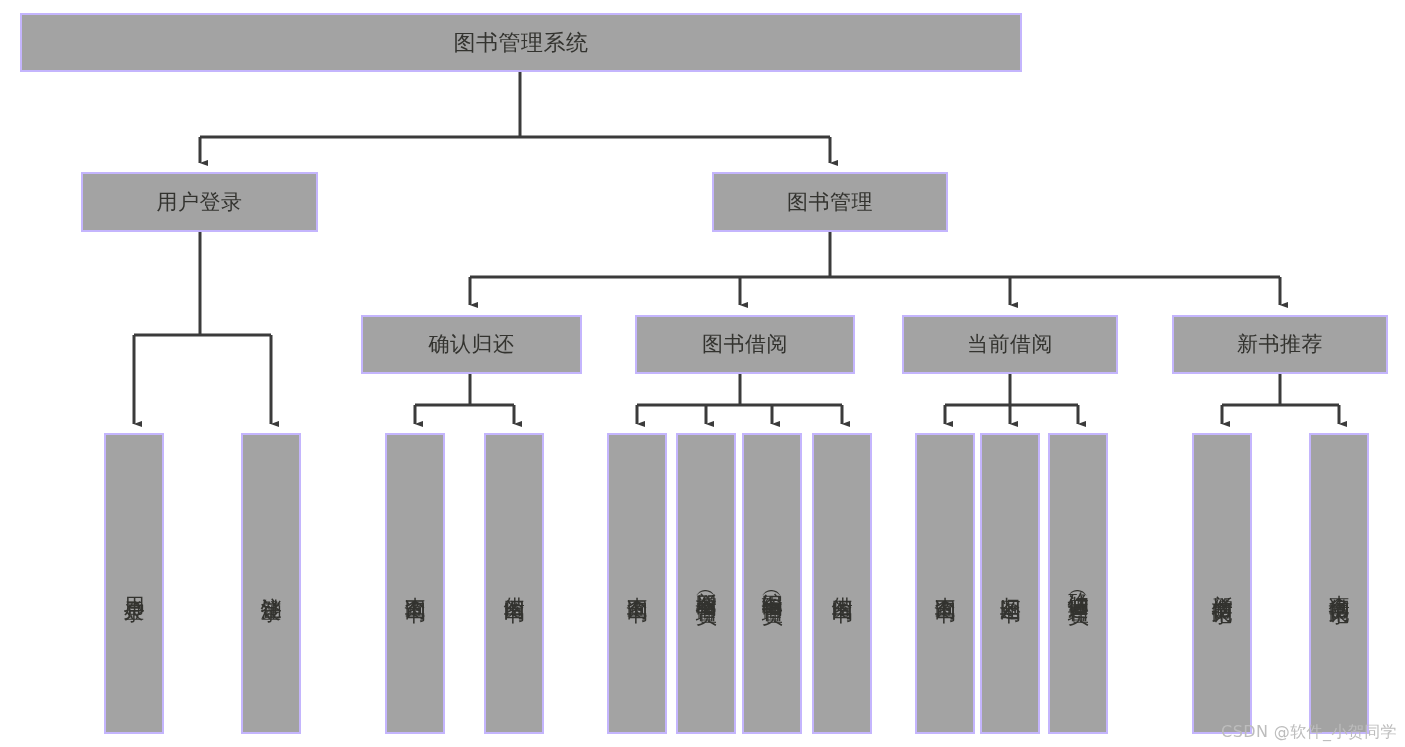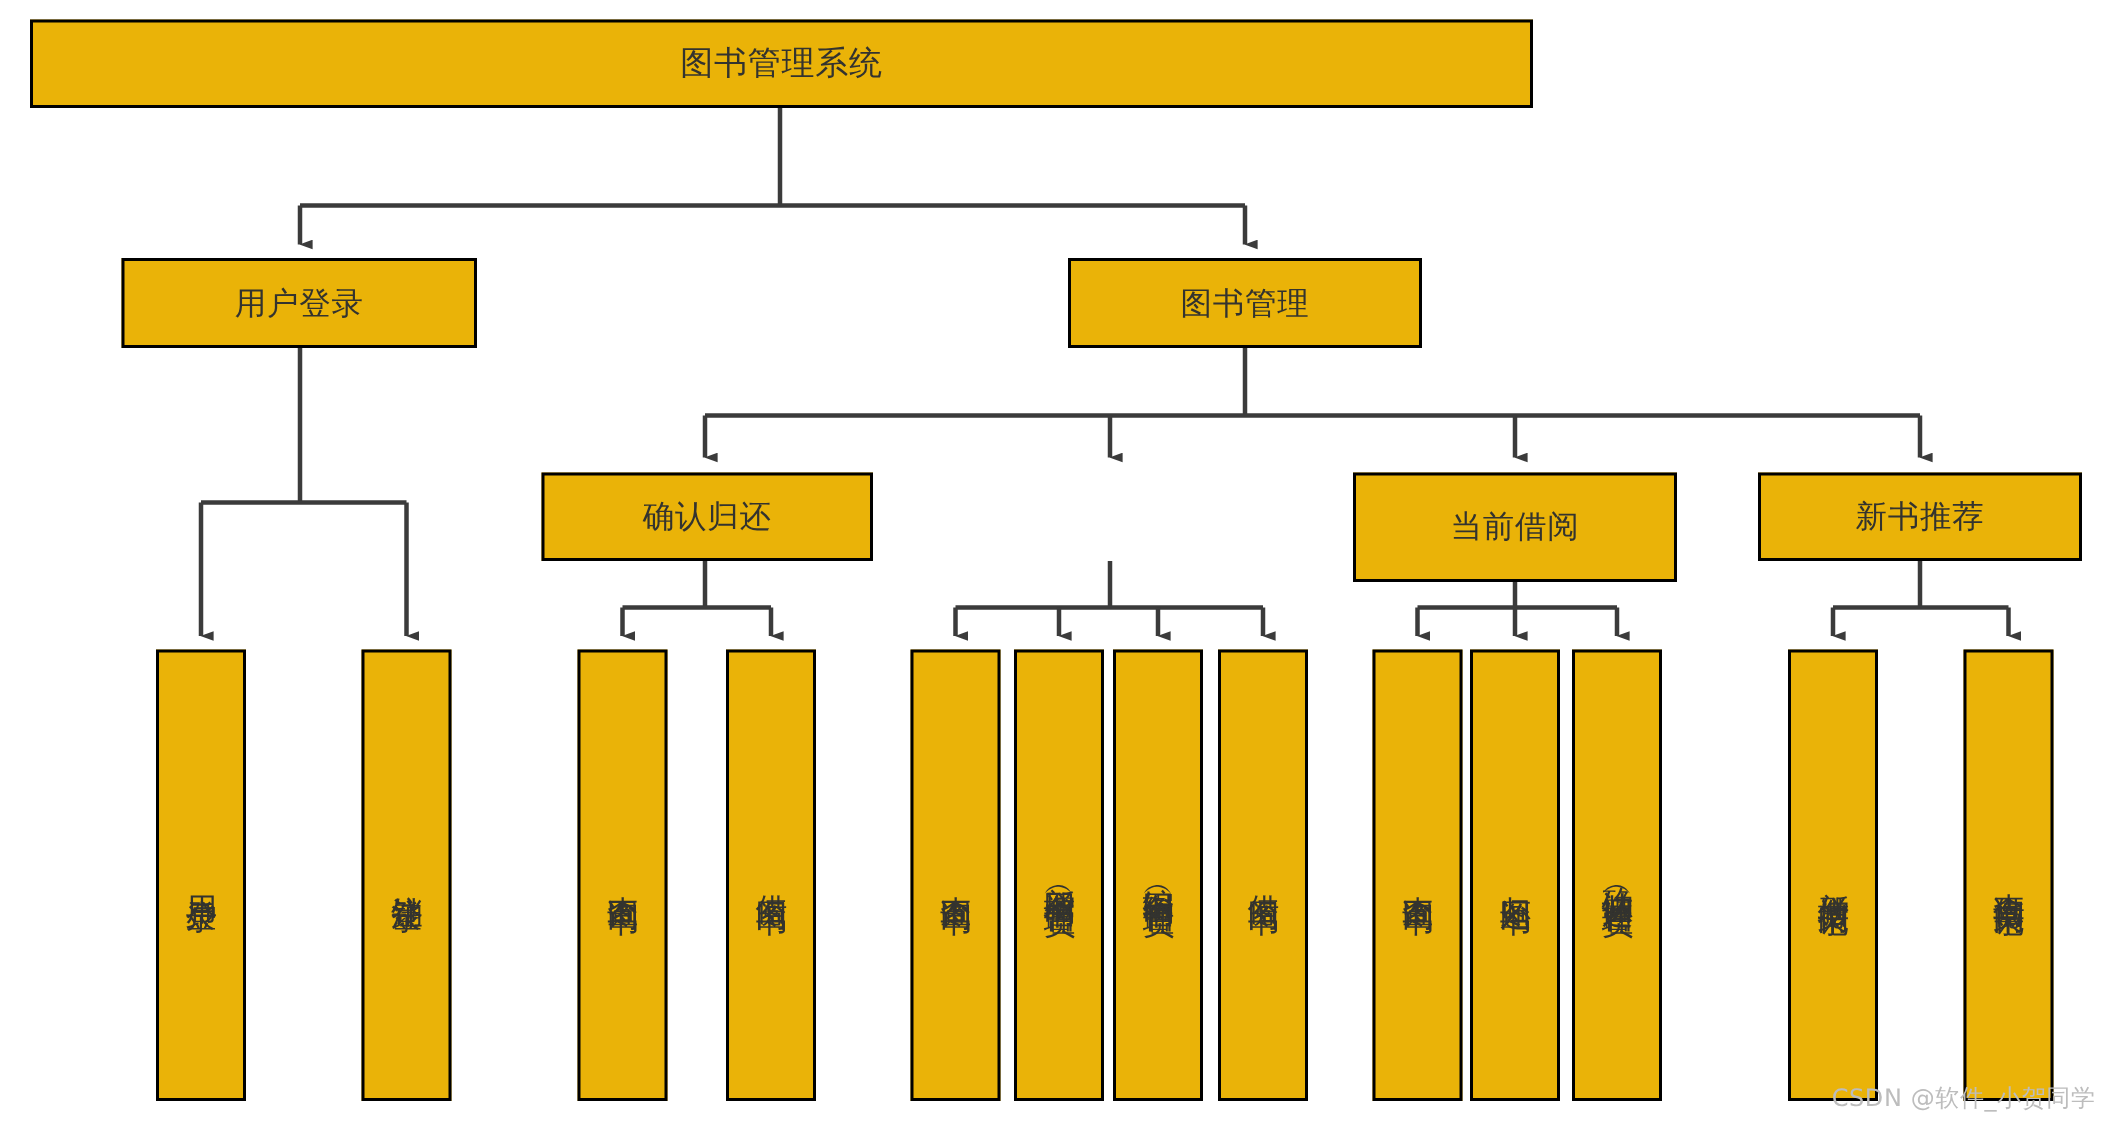--- a/index.html
+++ b/index.html
@@ -22,22 +22,22 @@
     position: absolute;
     left: 0;
     top: 0;
     width: 1405px;
     height: 747px;
     pointer-events: none;
   }
   .node {
     position: absolute;
     box-sizing: border-box;
-    background: #eab308;
-    border: 2px solid #000000;
+    background: #a3a3a3;
+    border: 2px solid #c4b5fd;
     display: flex;
     align-items: center;
     justify-content: center;
     color: #33332f;
   }
   .node .label {
     display: block;
     text-align: center;
     line-height: 1.18;
     white-space: nowrap;
@@ -137,21 +137,24 @@
   <div class="node h" style="left:81px; top:172px; width:237px; height:60px;">
     <span class="label">用户登录</span>
   </div>
   <div class="node h" style="left:712px; top:172px; width:236px; height:60px;">
     <span class="label">图书管理</span>
   </div>
 
   <div class="node h" style="left:361px; top:315px; width:221px; height:59px;">
     <span class="label">确认归还</span>
   </div>
-  <div class="node h" style="left:902px; top:315px; width:216px; height:73px;">
+  <div class="node h" style="left:635px; top:315px; width:220px; height:59px;">
+    <span class="label">图书借阅</span>
+  </div>
+  <div class="node h" style="left:902px; top:315px; width:216px; height:59px;">
     <span class="label">当前借阅</span>
   </div>
   <div class="node h" style="left:1172px; top:315px; width:216px; height:59px;">
     <span class="label">新书推荐</span>
   </div>
 
   <div class="node v" style="left:104px; top:433px; width:60px; height:301px;">
     <span class="label">用户登录</span>
   </div>
   <div class="node v" style="left:241px; top:433px; width:60px; height:301px;">

